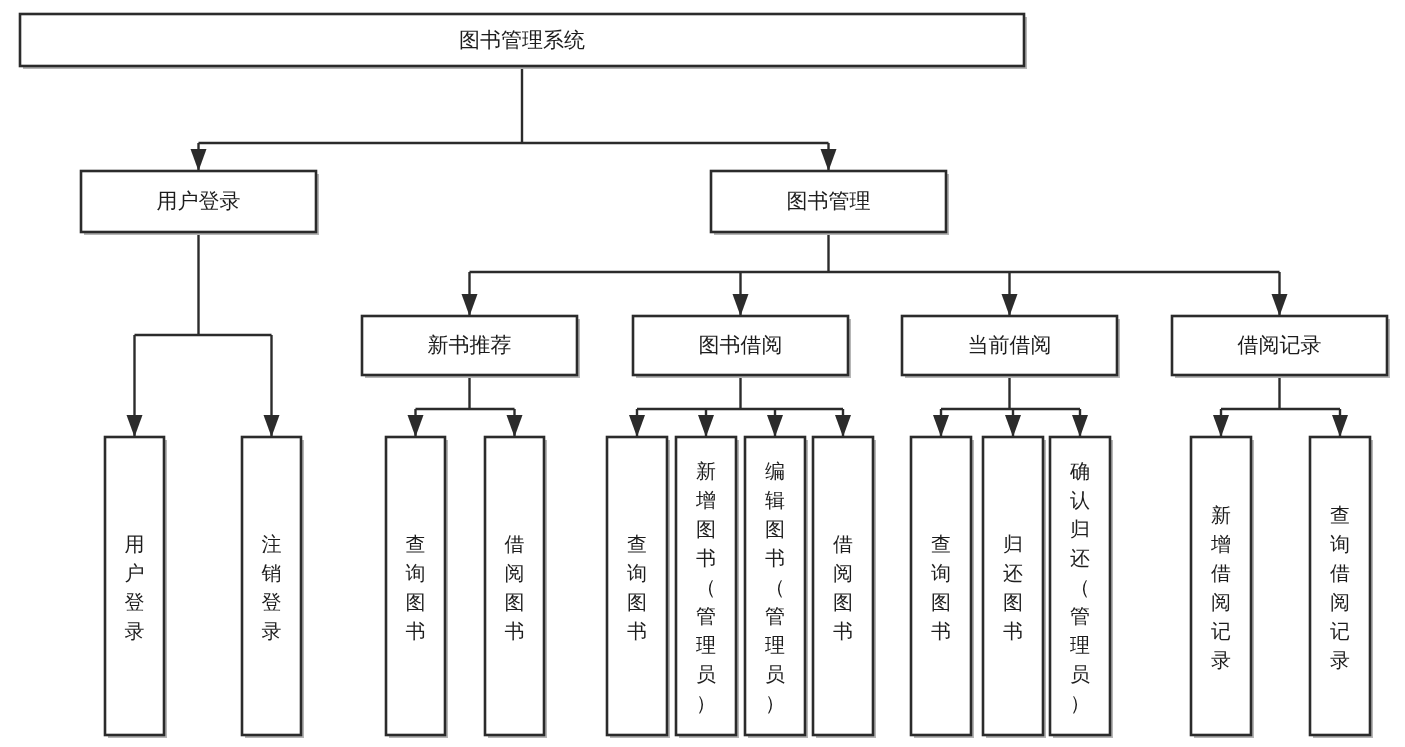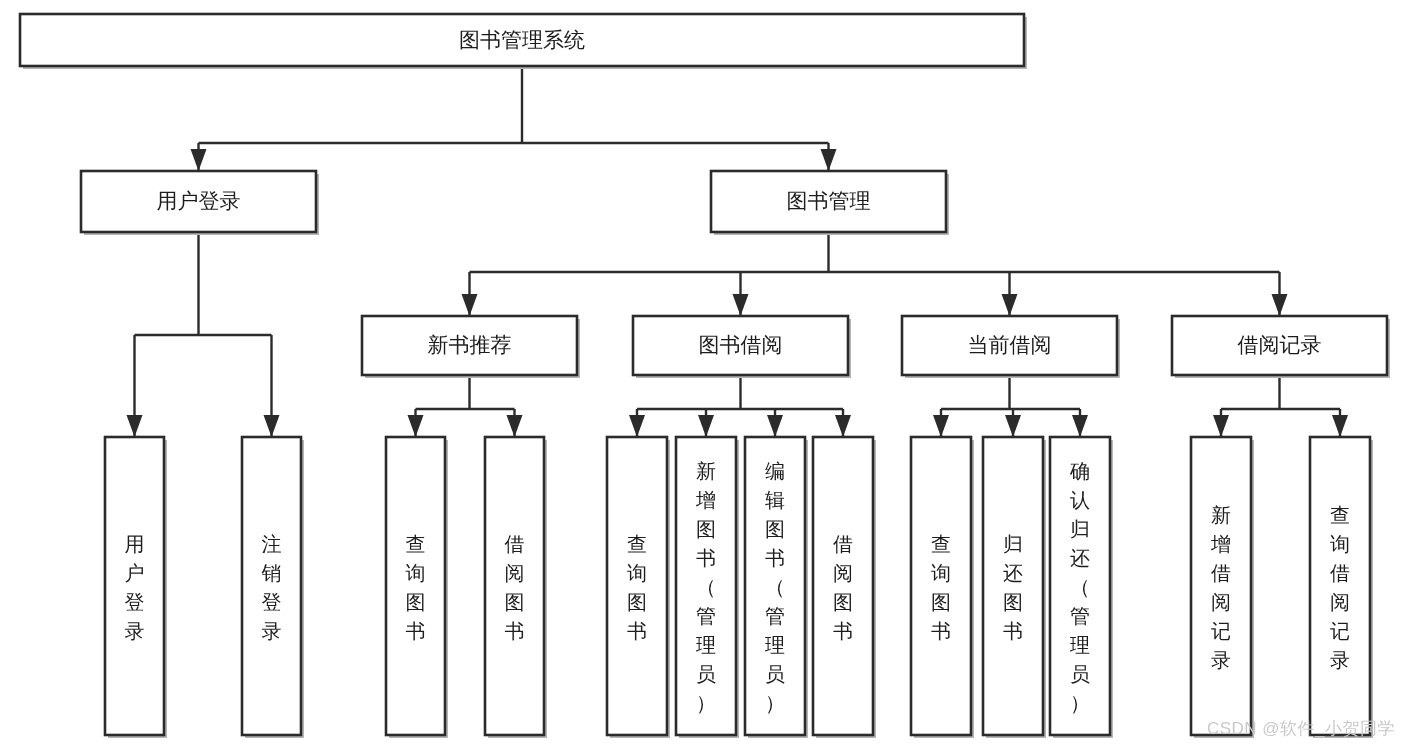--- a/index.html
+++ b/index.html
@@ -226,14 +226,13 @@
         </g>
         <g>
           <rect x="1313" y="440" width="60" height="298" class="node-shadow"></rect>
           <rect x="1310" y="437" width="60" height="298" class="node-box"></rect>
           <text x="1340" y="521.62" class="leaf-label"><tspan x="1340" dy="0">查</tspan><tspan x="1340" dy="29">询</tspan><tspan x="1340" dy="29">借</tspan><tspan x="1340" dy="29">阅</tspan><tspan x="1340" dy="29">记</tspan><tspan x="1340" dy="29">录</tspan></text>
         </g>
       </g>
 
   </svg>
 
-  <div class="watermark">CSDN @软件_小贺同学</div>
 </div>
 
 </body></html>

